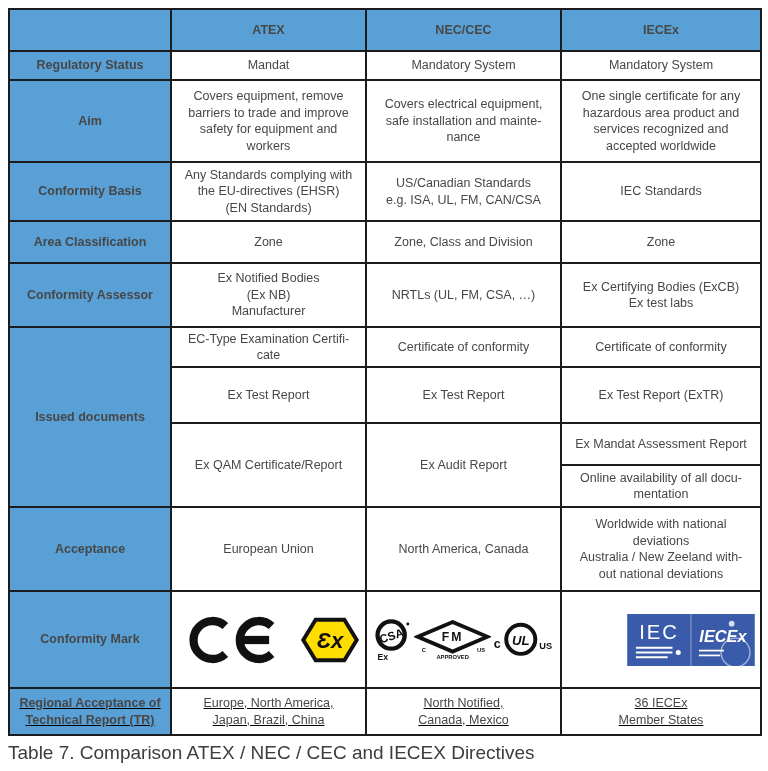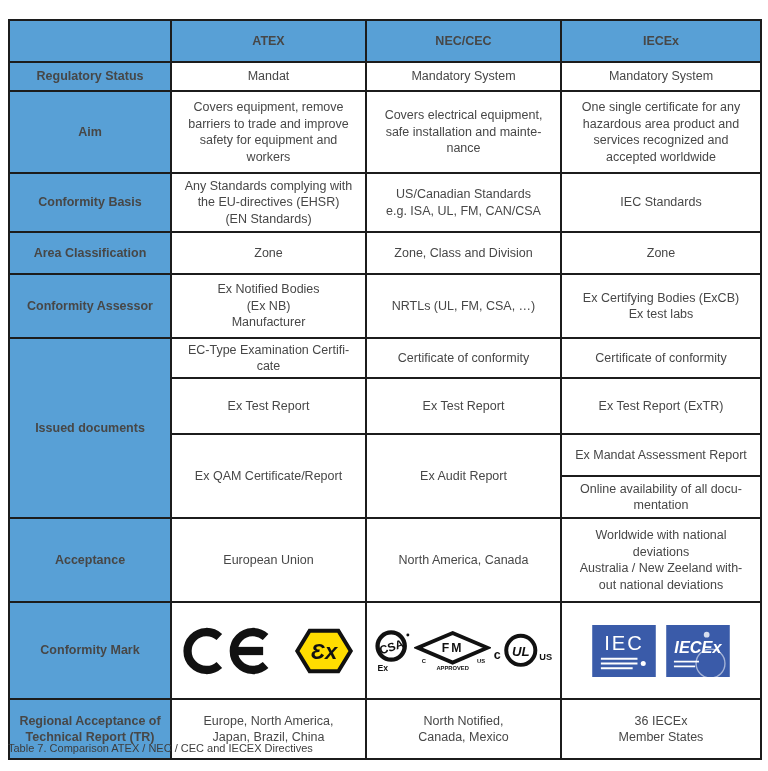--- a/index.html
+++ b/index.html
@@ -10,21 +10,21 @@
     overflow: hidden;
   }
   :root {
     --blue: #58A0D6;
     --logo-blue: #3A5BA9;
     --ex-yellow: #FFDD00;
     --border: #1c1c1c;
     --body-text: #474747;
     --label-text: #0d0d0d;
   }
-  .tbl-wrap { position: absolute; left: 8px; top: 19px; }
+  .tbl-wrap { position: absolute; left: 8px; top: 8px; }
   table.cmp {
     border-collapse: collapse;
     table-layout: fixed;
     width: 752px;
   }
   table.cmp td {
     border: 2px solid var(--border);
     text-align: center;
     vertical-align: middle;
     padding: 2px 5px;
@@ -43,32 +43,32 @@
   tr.r3  { height: 82px; }
   tr.r4  { height: 59px; }
   tr.r5  { height: 42px; padding-left: 8px; }
   tr.r6  { height: 64px; }
   tr.r7  { height: 40px; }
   tr.r8  { height: 56px; }
   tr.r9  { height: 42px; }
   tr.r10 { height: 42px; }
   tr.r11 { height: 84px; }
   tr.r12 { height: 74px; }
-  tr.r13 { height: 60px; }
+  tr.r13 { height: 47px; text-decoration: underline; }
   
   td.marks { padding: 2px; }
   .marks-row {
-    display: flex; align-items: center; justify-content: center;
+    display: flex; align-items: center; justify-content: flex-end;
   }
   .marks-row.atex  { gap: 16px; }
   .marks-row.nec   { gap: 2px;  }
-  .marks-row.iecex { gap: 10px;  }
+  .marks-row.iecex { gap: 0;  }
   .caption {
     position: absolute; left: 8px; top: 742px;
-    font-size: 11px; color: #3d3d3d;
+    font-size: 19px; color: #3d3d3d;
   }
   svg text { font-family: "Liberation Sans", "DejaVu Sans", sans-serif; }
 </style>
 </head>
 <body>
 
 <div class="tbl-wrap">
 <table class="cmp">
   <colgroup>
     <col style="width:162px">

